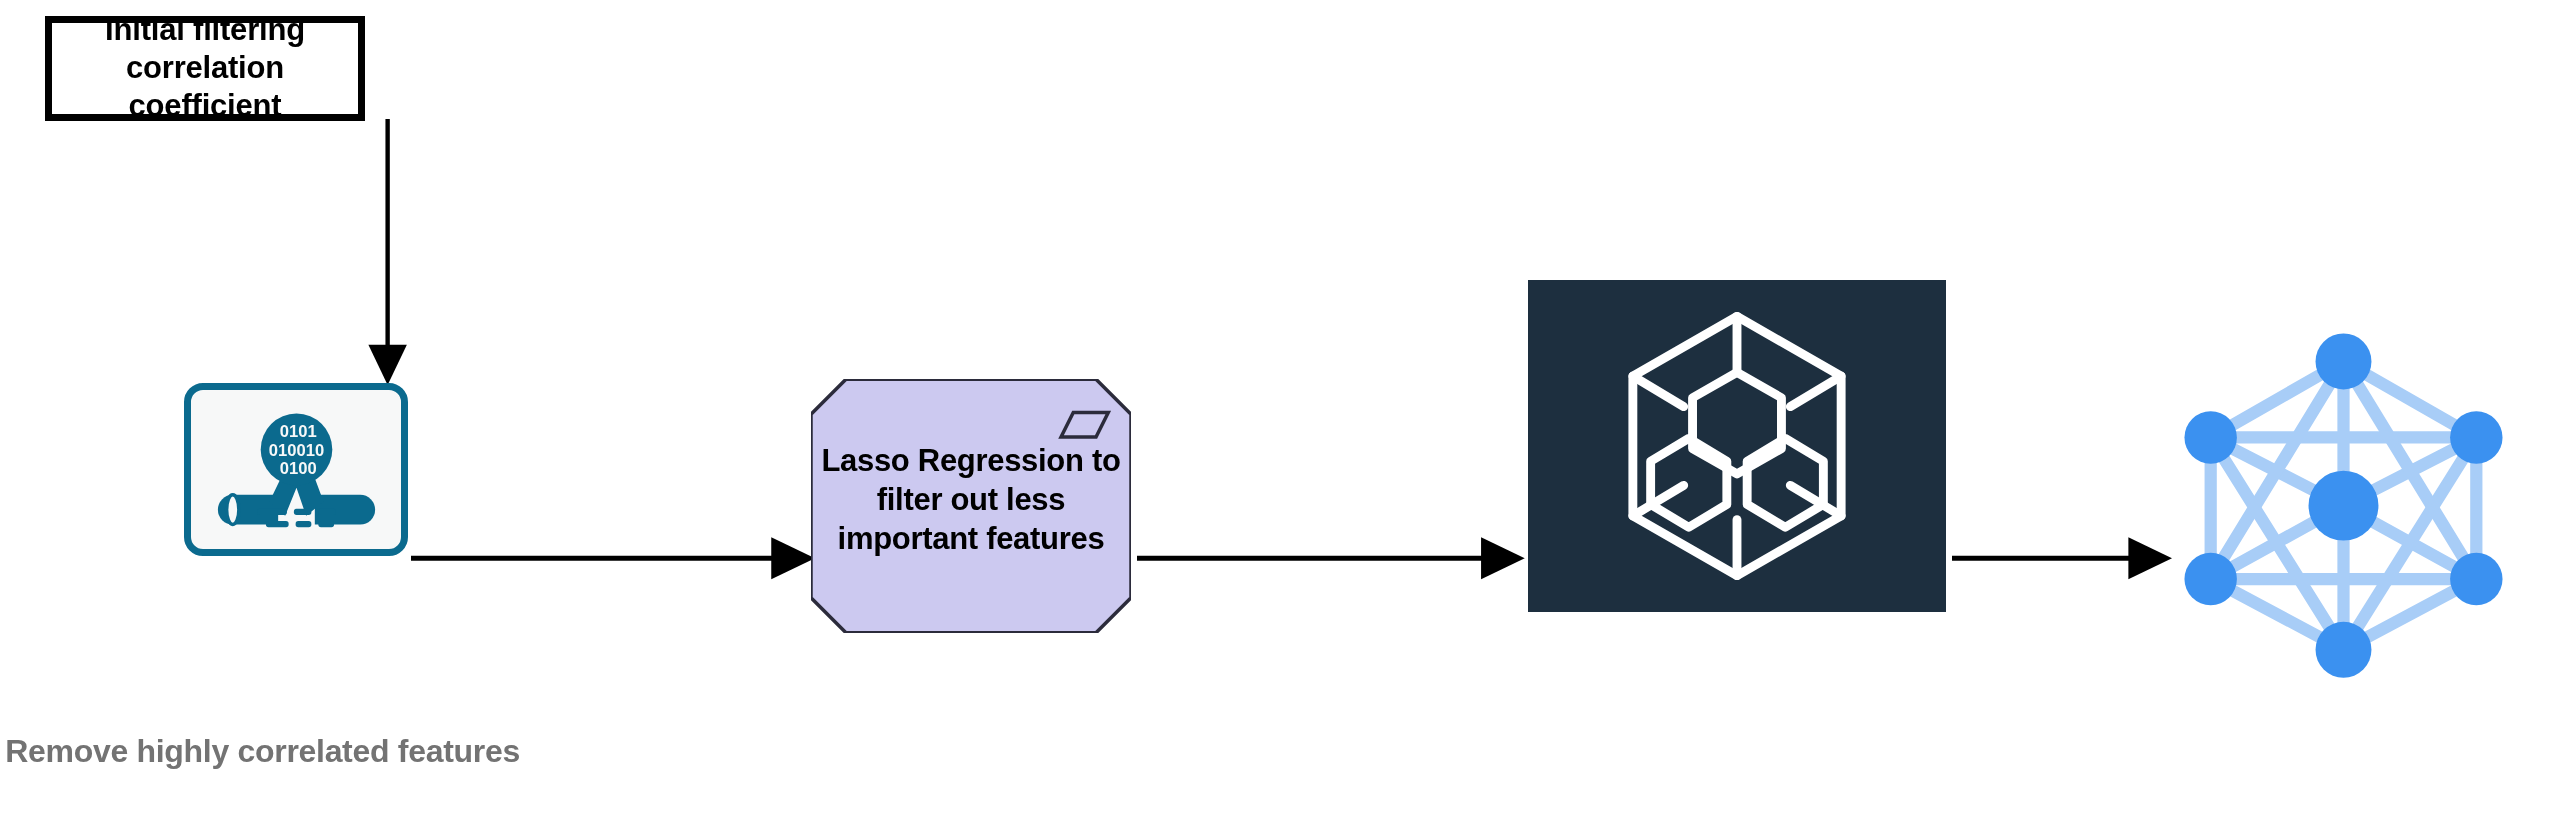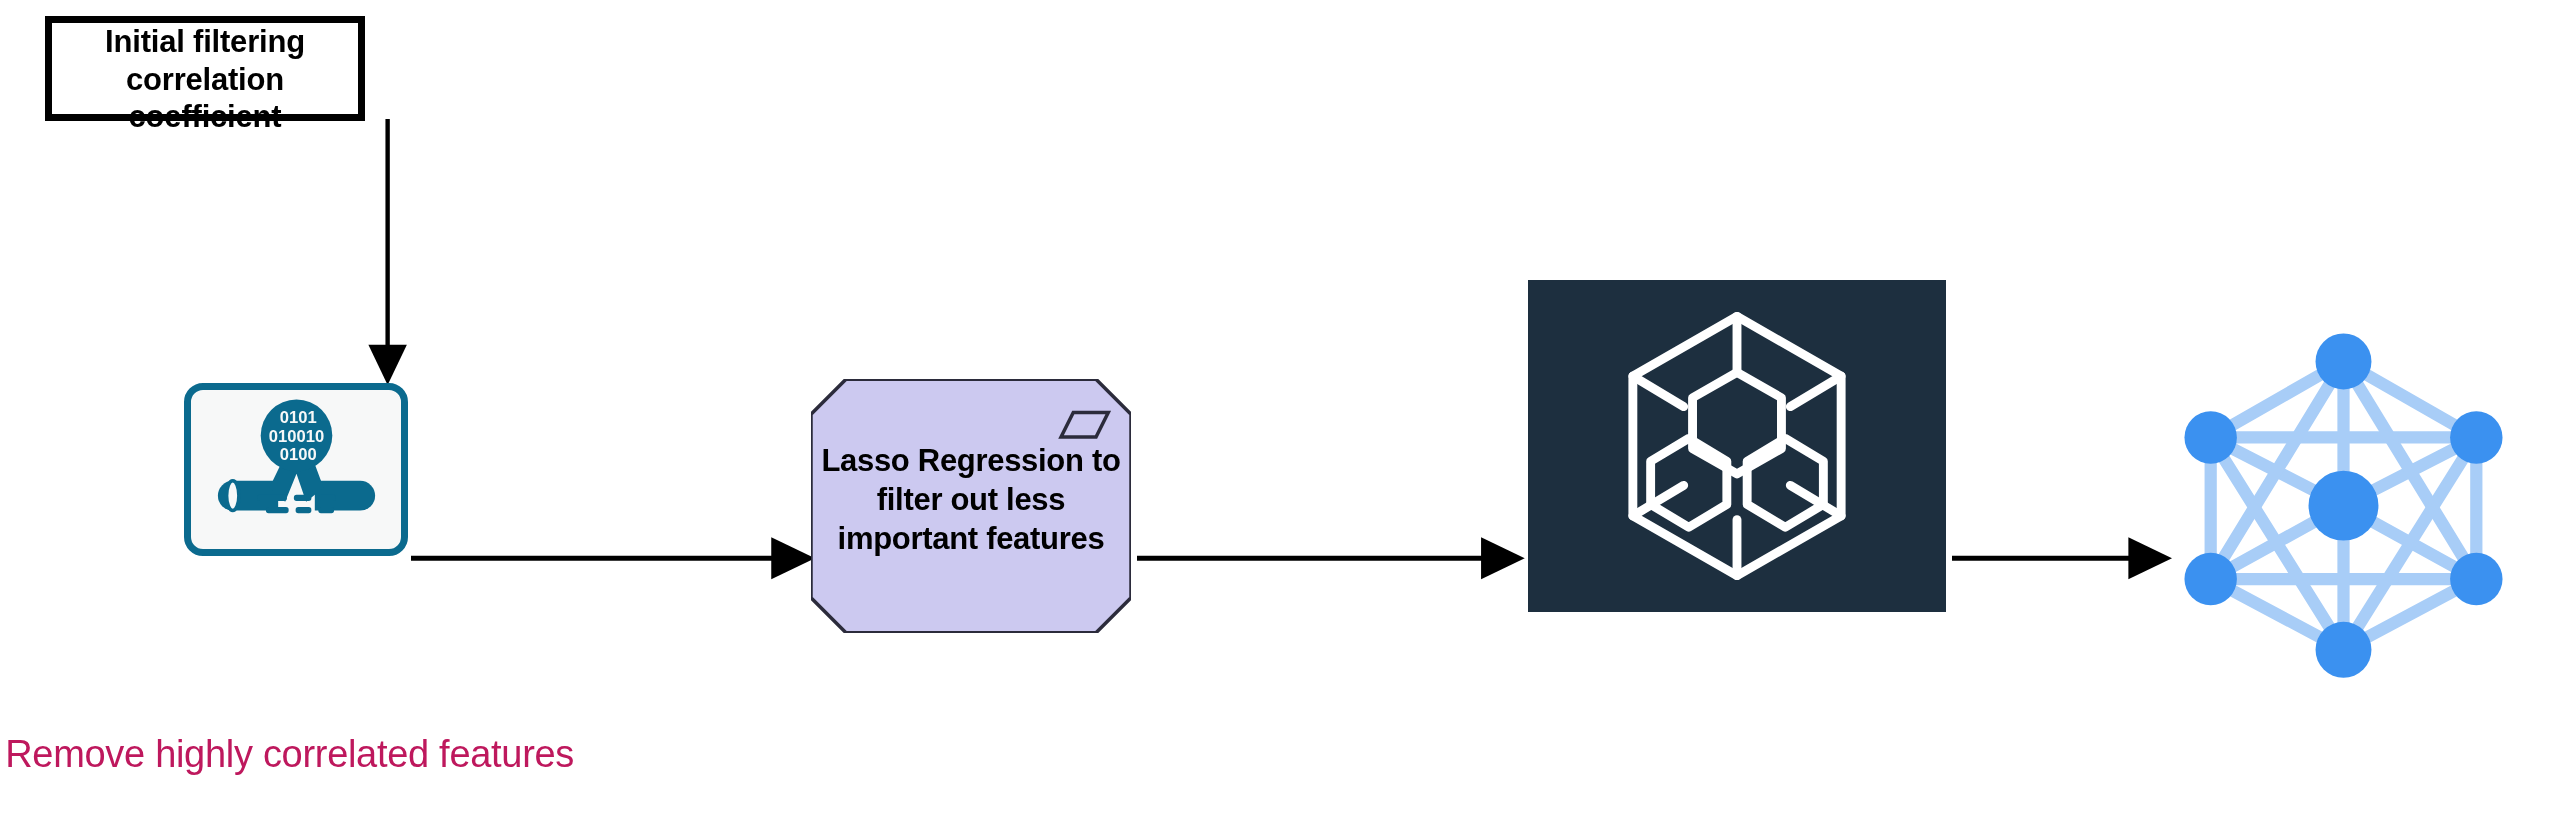--- a/index.html
+++ b/index.html
@@ -22,21 +22,21 @@
   #initial-filter-box {
     position: absolute;
     left: 45px;
     top: 15.7px;
     width: 320px;
     height: 105px;
     border: 7.9px solid #000000;
     background: #ffffff;
     box-sizing: border-box;
     display: flex;
-    align-items: flex-start;
+    align-items: center;
     justify-content: center;
     text-align: center;
   }
   #initial-filter-box .label {
     font-size: 31px;
     font-weight: bold;
     line-height: 1.22;
     color: #000000;
     letter-spacing: -0.2px;
     white-space: pre-line;
@@ -53,30 +53,31 @@
     position: absolute;
     left: 184px;
     top: 383px;
     width: 224px;
     height: 173px;
     border: 7px solid #0B6A8E;
     border-radius: 19px;
     background: #F7F8F8;
     box-sizing: border-box;
     display: flex;
+    align-items: center;
     justify-content: center;
   }
   #correlation-caption {
     position: absolute;
     left: 5.2px;
     top: 733px;
     width: 577px;
-    font-size: 38px;
-    font-weight: normal;
-    color: #be185d;
+    font-size: 32px;
+    font-weight: bold;
+    color: #737373;
     letter-spacing: -0.3px;
     text-align: left;
   }
 
   
   #lasso-node {
     position: absolute;
     left: 811px;
     top: 379px;
     width: 320px;

